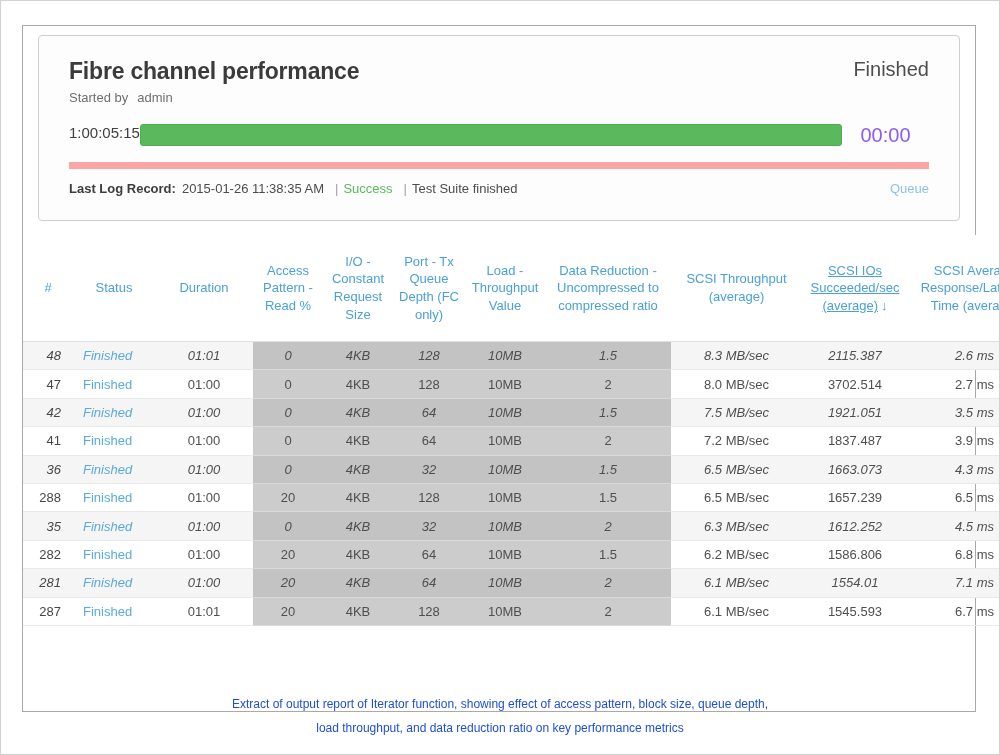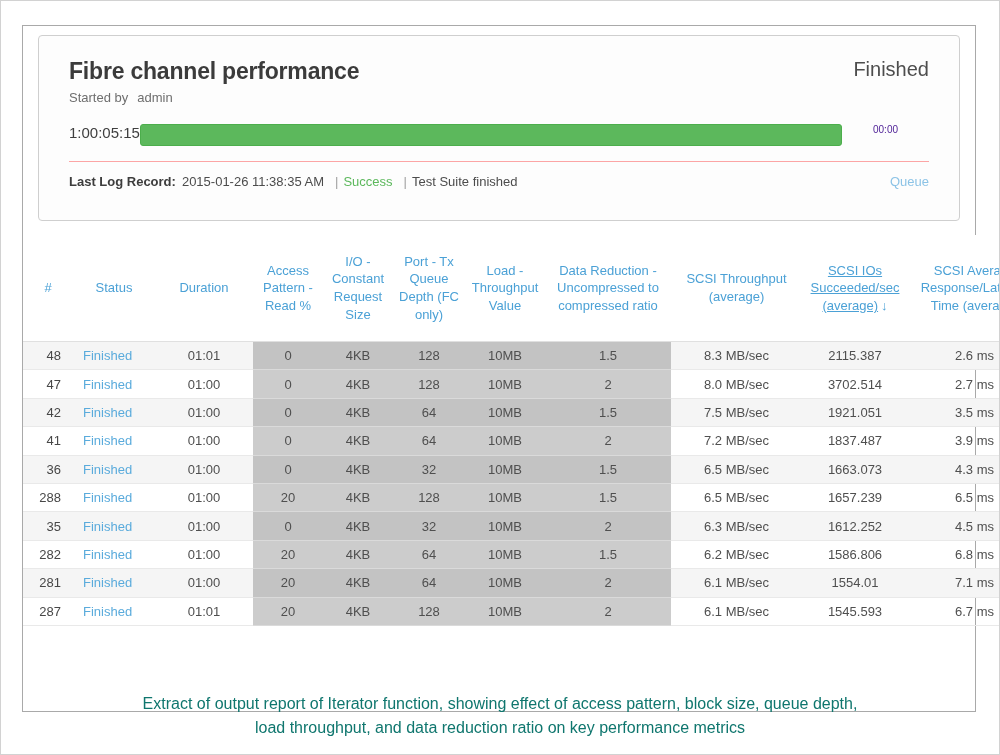--- a/index.html
+++ b/index.html
@@ -23,23 +23,23 @@
   }
   .card-titlerow{display:flex;align-items:flex-start;}
   .card-title{font-size:23px;font-weight:bold;color:#3b3b3b;letter-spacing:-0.2px;}
   .card-status{margin-left:auto;font-size:20px;color:#4d4d4d;font-weight:400;}
   .started-row{margin-top:5px;font-size:13px;color:#6e6e6e;}
   .started-row .val{margin-left:9px;color:#6e6e6e;}
 
   .progress-row{display:flex;align-items:flex-start;margin-top:19px;}
   .elapsed{font-size:15px;color:#3f3f3f;white-space:nowrap;}
   .pbar{flex:1;height:22px;background:#5cb85c;border:1px solid #4cae4c;border-radius:3px;box-sizing:border-box;}
-  .remaining{width:87px;text-align:center;font-size:10px;color:#4c1d95;}
-
-  .log-row{display:flex;align-items:center;margin-top:15px;border-top:1px solid #fca5a5;padding:12px 0 12px 0;font-size:13px;color:#4c4c4c;}
+  .remaining{width:87px;text-align:center;font-size:20px;color:#8b5cf6;}
+
+  .log-row{display:flex;align-items:center;margin-top:15px;border-top:7px solid #fca5a5;padding:12px 0 12px 0;font-size:13px;color:#4c4c4c;}
   .log-row b{color:#3d3d3d;}
   .log-row .piece{margin-right:6px;white-space:nowrap;}
   .sep{color:#9f9f9f;margin:0 5px;}
   .success{color:#5cb85c;}
   .logs-link{margin-left:auto;color:#8cc3e6;font-size:13px;cursor:pointer;}
 
   
   .results-row{display:flex;align-items:center;margin:23px 0 0 8px;}
   .results-title{font-size:15px;font-weight:bold;color:#3a3a3a;}
   .export{display:flex;align-items:center;margin-left:18px;color:#55aadb;font-size:13px;cursor:pointer;}
@@ -49,36 +49,36 @@
   table{border-collapse:collapse;table-layout:fixed;width:952px;margin-top:14px;}
   thead th{
     height:102px;vertical-align:middle;font-weight:normal;
     font-size:13px;color:#4ba1d6;line-height:1.35;padding:2px 3px;background:#ffffff;
     border-bottom:1px solid #e0e0e0;text-align:center;
   }
   tbody td{
     height:27.4px;font-size:13px;color:#4f4f4f;text-align:center;
     border-bottom:1px solid #e9e9e9;padding:0 3px;white-space:nowrap;overflow:hidden;
   }
-  tbody tr.alt td{background:#f5f5f5;}
+  tbody tr.alt td{background:#f5f5f5;font-style:italic;}
   tbody td.gray{background:#cccccc;border-bottom:1px solid #dadada;}
   tbody tr.alt td.gray{background:#c3c3c3;}
   .c0{width:44px;}  td.c0{text-align:right;padding-right:12px;color:#474747;}
   .c1{width:76px;}  td.c1{text-align:left;padding-left:10px;}
   .c2{width:92px;}
   .c3{width:64px;} .c4{width:64px;} .c5{width:66px;} .c6{width:74px;} .c7{width:120px;}
   .c8{width:125px;} .c9{width:100px;} .c10{width:127px;}
   .status-link{color:#5aabdc;cursor:pointer;}
   .sorted-label{text-decoration:underline;}
   .sort-arrow{margin-left:3px;color:#4ba1d6;text-decoration:none;display:inline-block;}
 
   
   .caption{
     position:absolute;left:0;top:692px;width:1000px;text-align:center;
-    color:#0f766e;font-size:16px;line-height:24px;
+    color:#1d4ed8;font-size:12px;line-height:24px;
   }
 </style>
 </head>
 <body>
 
 <div class="frame"></div>
 
 <div class="panel">
 
   <div class="card">

